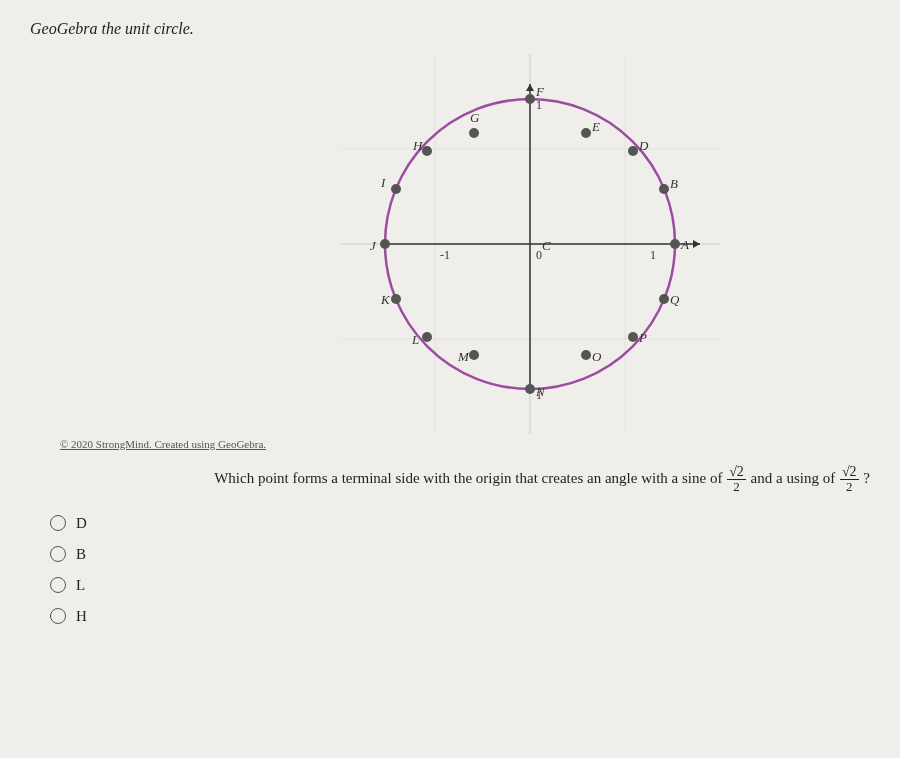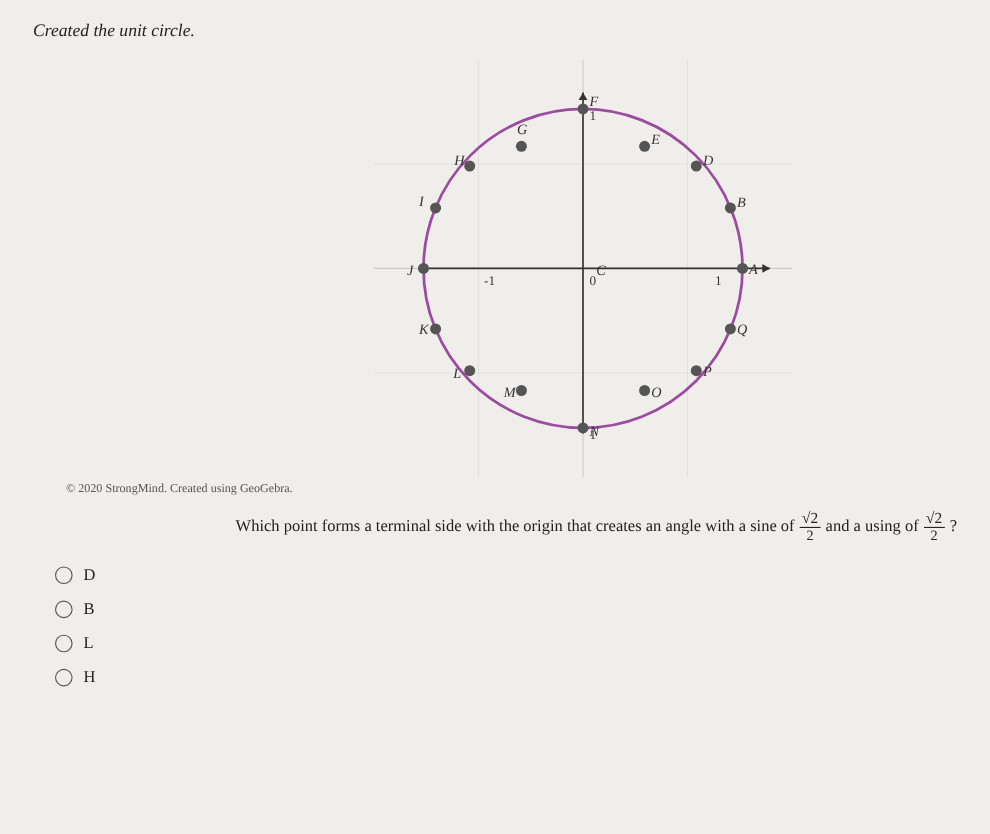--- a/index.html
+++ b/index.html
@@ -37,20 +37,21 @@
     .diagram-svg {
       position: absolute;
       top: 0; left: 0;
     }
 
     .copyright {
       font-size: 11px;
       color: #555;
       margin-bottom: 14px;
       margin-left: 30px;
+      text-decoration: underline;
     }
 
     .question {
       font-size: 15px;
       color: #222;
       margin-bottom: 20px;
       line-height: 1.6;
       max-width: 860px;
       text-align: right;
     }
@@ -99,21 +100,21 @@
       border: 1.5px solid #555;
       border-radius: 50%;
       display: inline-block;
       flex-shrink: 0;
     }
   </style>
 </head>
 <body>
 
 <div class="page">
-  <div class="title">Created the unit circle.</div>
+  <div class="title">GeoGebra the unit circle.</div>
 
   <div class="diagram-container">
     <svg class="diagram-svg" width="380" height="380" viewBox="0 0 380 380" xmlns="http://www.w3.org/2000/svg">
 
       <line x1="0" y1="190" x2="380" y2="190" stroke="#ccc" stroke-width="1"></line>
       <line x1="190" y1="0" x2="190" y2="380" stroke="#ccc" stroke-width="1"></line>
 
       <line x1="0" y1="95" x2="380" y2="95" stroke="#ddd" stroke-width="0.7"></line>
       <line x1="0" y1="285" x2="380" y2="285" stroke="#ddd" stroke-width="0.7"></line>
       <line x1="95" y1="0" x2="95" y2="380" stroke="#ddd" stroke-width="0.7"></line>

